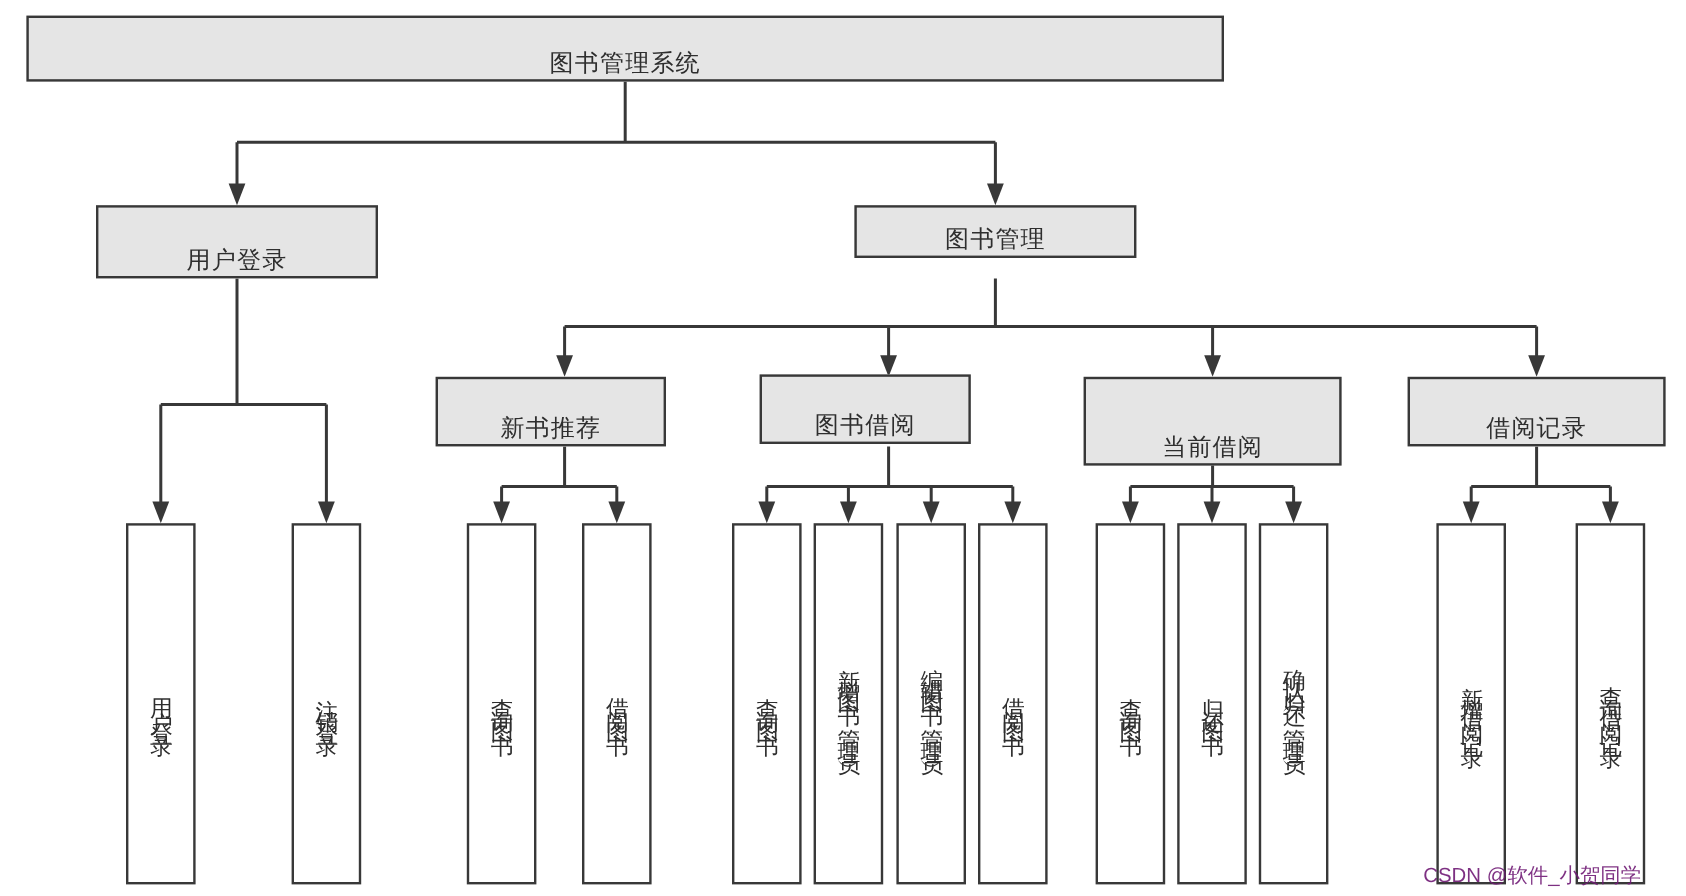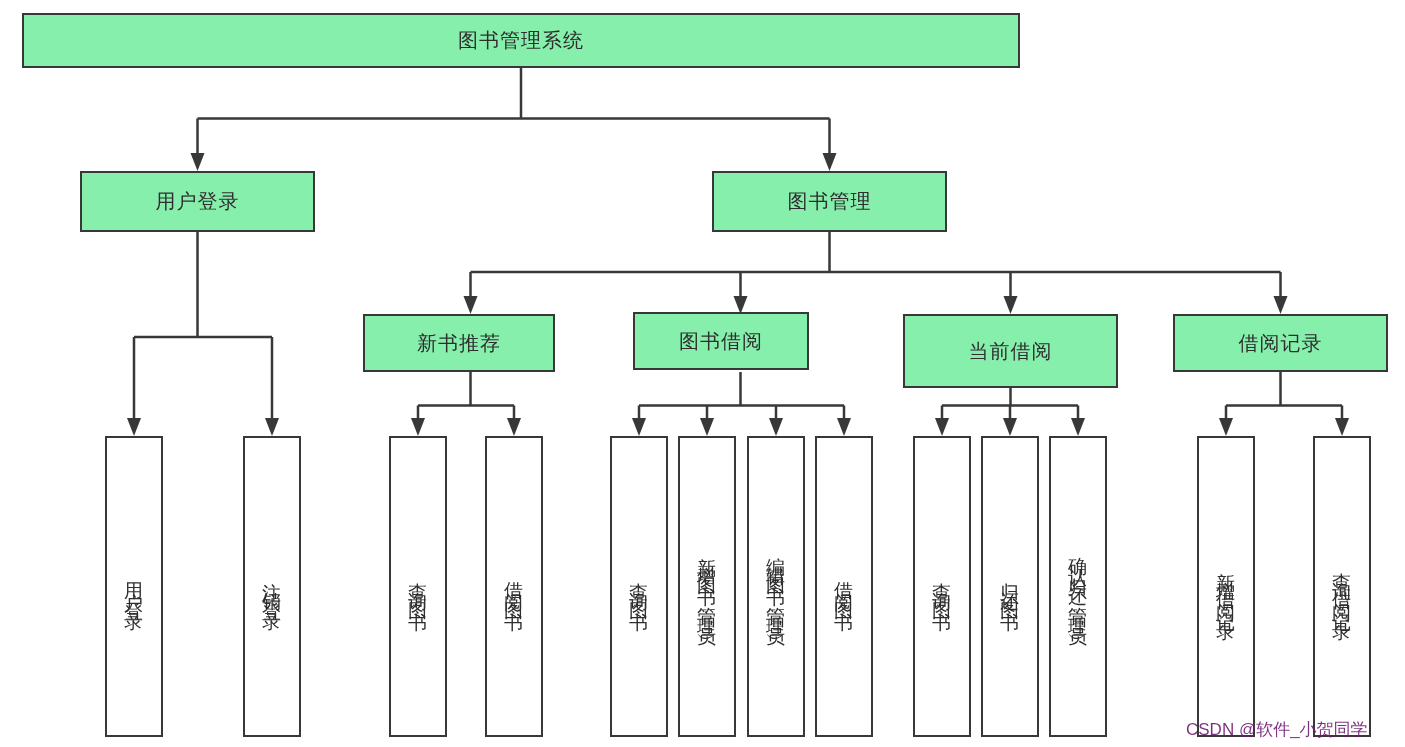--- a/index.html
+++ b/index.html
@@ -15,23 +15,23 @@
   svg.connectors {
     position: absolute;
     left: 0; top: 0;
     width: 1405px; height: 747px;
     z-index: 1;
   }
   .node {
     position: absolute;
     box-sizing: border-box;
     border: 2.5px solid #383838;
-    background: #86efac;
+    background: #e5e5e5;
     display: flex;
-    align-items: center;
+    align-items: flex-end;
     justify-content: center;
     font-size: 20px;
     letter-spacing: 1px;
     z-index: 2;
   }
   .leaf {
     position: absolute;
     box-sizing: border-box;
     border: 2.5px solid #383838;
     background: #ffffff;
@@ -107,21 +107,21 @@
     </g>
   </svg>
 
   <div class="node" style="left:22px; top:13px; width:998px; height:55px;">
     <span>图书管理系统</span>
   </div>
 
   <div class="node" style="left:80px; top:171px; width:235px; height:61px;">
     <span>用户登录</span>
   </div>
-  <div class="node" style="left:712px; top:171px; width:235px; height:61px;">
+  <div class="node" style="left:712px; top:171px; width:235px; height:44px;">
     <span>图书管理</span>
   </div>
 
   <div class="node" style="left:363px; top:314px; width:192px; height:58px;">
     <span>新书推荐</span>
   </div>
   <div class="node" style="left:633px; top:312px; width:176px; height:58px;">
     <span>图书借阅</span>
   </div>
   <div class="node" style="left:903px; top:314px; width:215px; height:74px;">

